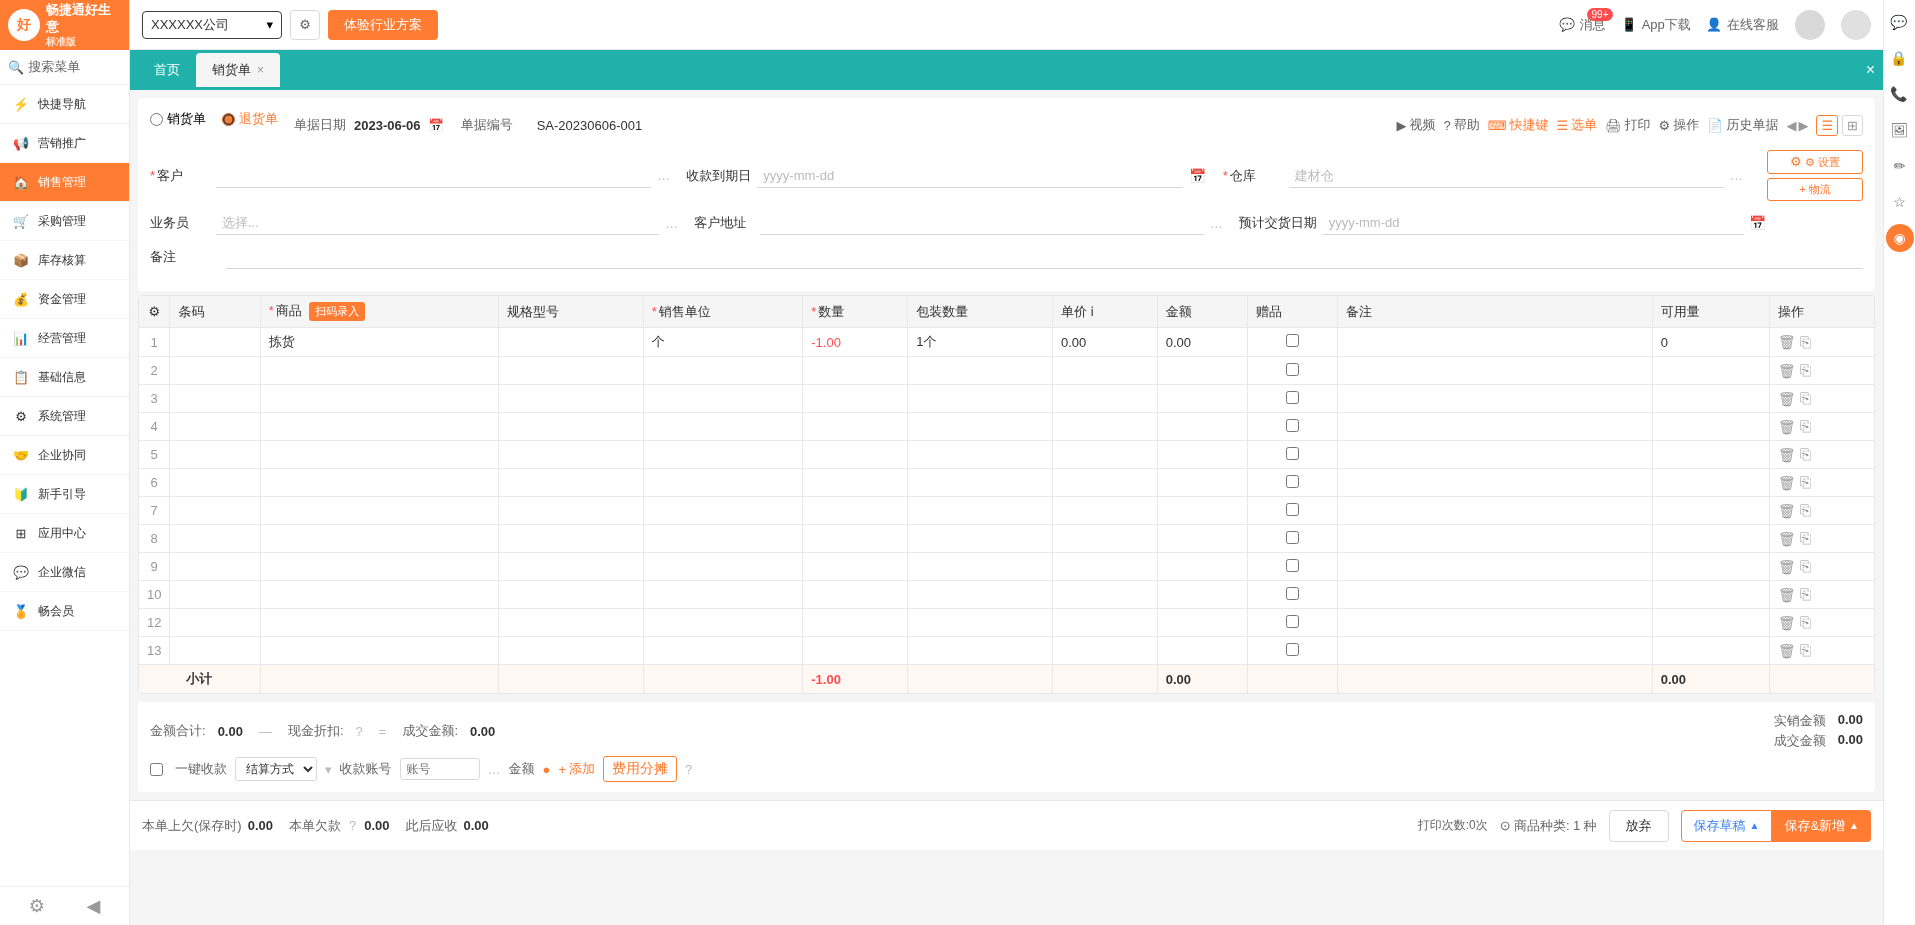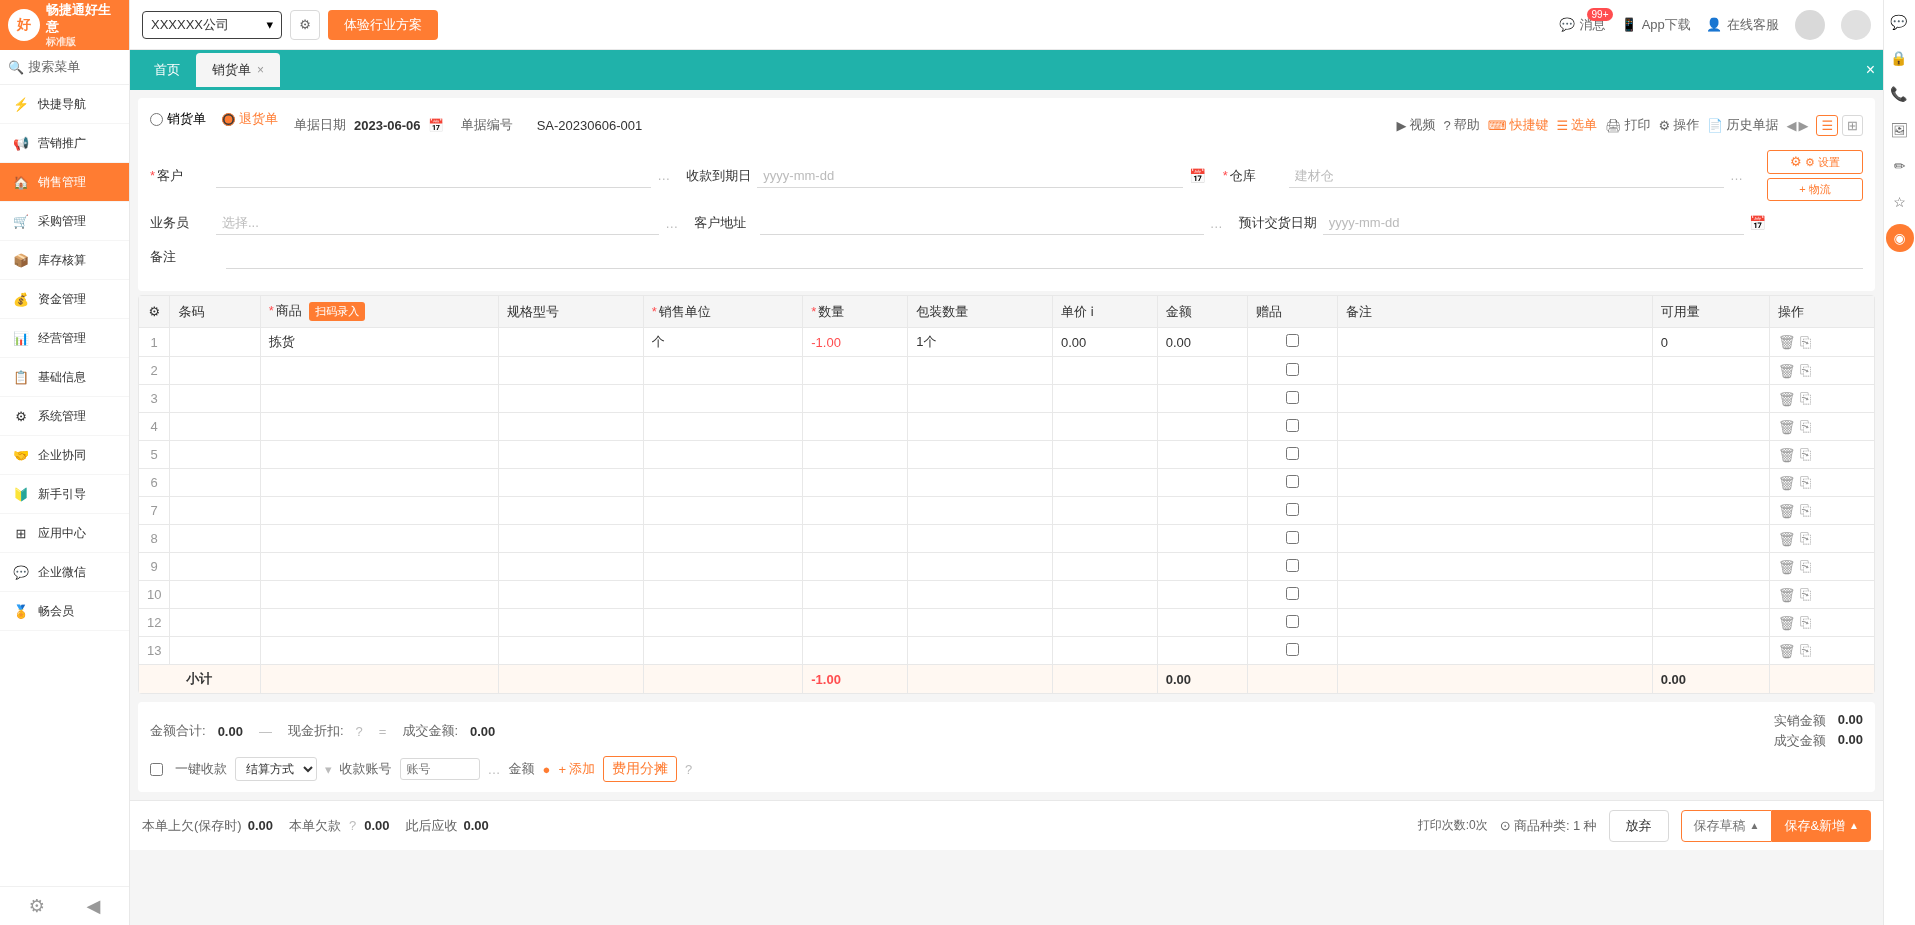--- a/index.html
+++ b/index.html
@@ -90,21 +90,21 @@
     .payment-row { display: flex; align-items: center; gap: 8px; margin-top: 6px; }
     .checkbox-label { display: flex; align-items: center; gap: 12px; cursor: pointer; color: #666; font-size: 12px; }
     .select-input { border: 1px solid #d9d9d9; border-radius: 3px; padding: 3px 6px; color: #333; background: #fff; font-size: 12px; }
 
     
     .bottom-bar { height: 50px; background: #fff; border-top: 1px solid #e8e8e8; display: flex; align-items: center; padding: 0 12px; gap: 16px; flex-shrink: 0; }
     .bottom-info { display: flex; align-items: center; gap: 6px; color: #666; font-size: 12px; }
     .bottom-info-value { color: #333; font-weight: bold; }
     .bottom-right { margin-left: auto; display: flex; align-items: center; gap: 12px; }
     .discard-btn { border: 1px solid #d9d9d9; background: #fff; color: #333; padding: 6px 16px; border-radius: 4px; cursor: pointer; }
-    .save-draft-btn { border: 1px solid #ff7c32; background: #fff; color: #737373; padding: 6px 12px; border-radius: 4px 0 0 4px; cursor: pointer; display: flex; align-items: center; gap: 4px; }
+    .save-draft-btn { border: 1px solid #ff7c32; background: #fff; color: #3b82f6; padding: 6px 12px; border-radius: 4px 0 0 4px; cursor: pointer; display: flex; align-items: center; gap: 4px; }
     .save-new-btn { background: #ff7c32; color: #fff; border: none; padding: 6px 12px; border-radius: 0 4px 4px 0; cursor: pointer; display: flex; align-items: center; gap: 4px; }
     .btn-group { display: flex; }
     .print-info { color: #666; font-size: 12px; }
     .product-info { color: #666; font-size: 12px; }
 
     
     .right-panel { width: 32px; background: #fff; border-left: 1px solid #e8e8e8; display: flex; flex-direction: column; align-items: center; padding: 8px 0; gap: 8px; flex-shrink: 0; }
     .right-panel-btn { width: 28px; height: 28px; display: flex; align-items: center; justify-content: center; cursor: pointer; color: #666; border-radius: 4px; font-size: 14px; }
     .right-panel-btn.active { background: #ff7c32; color: #fff; }
 

